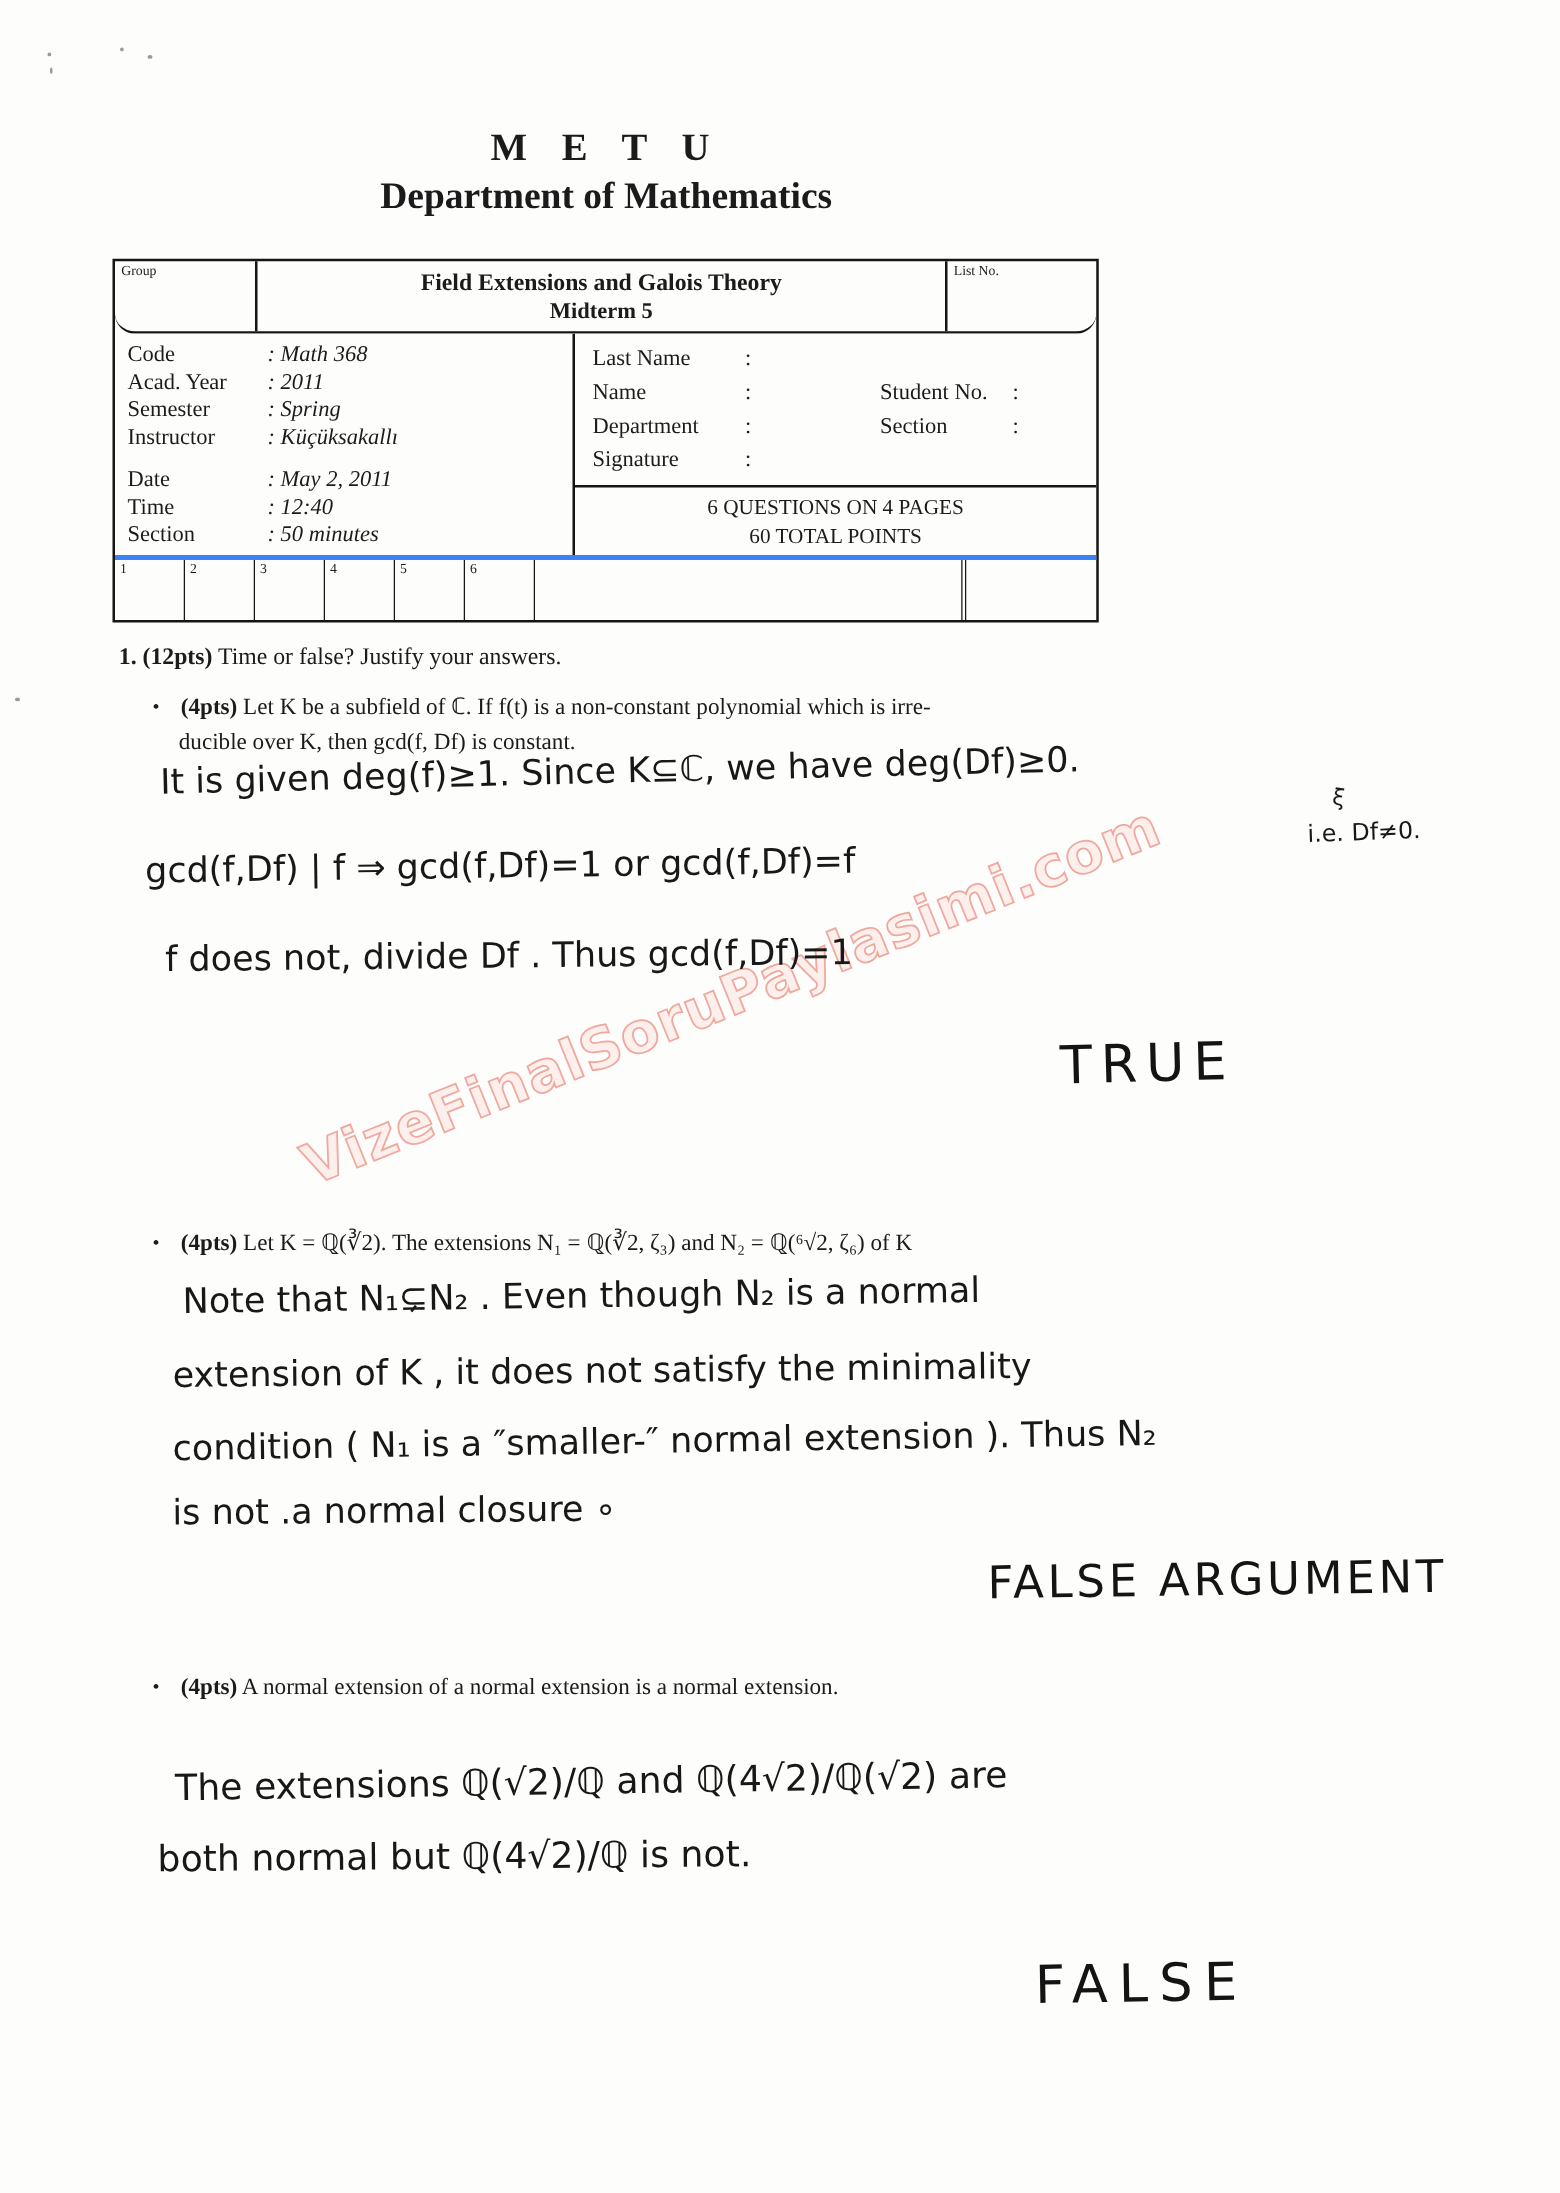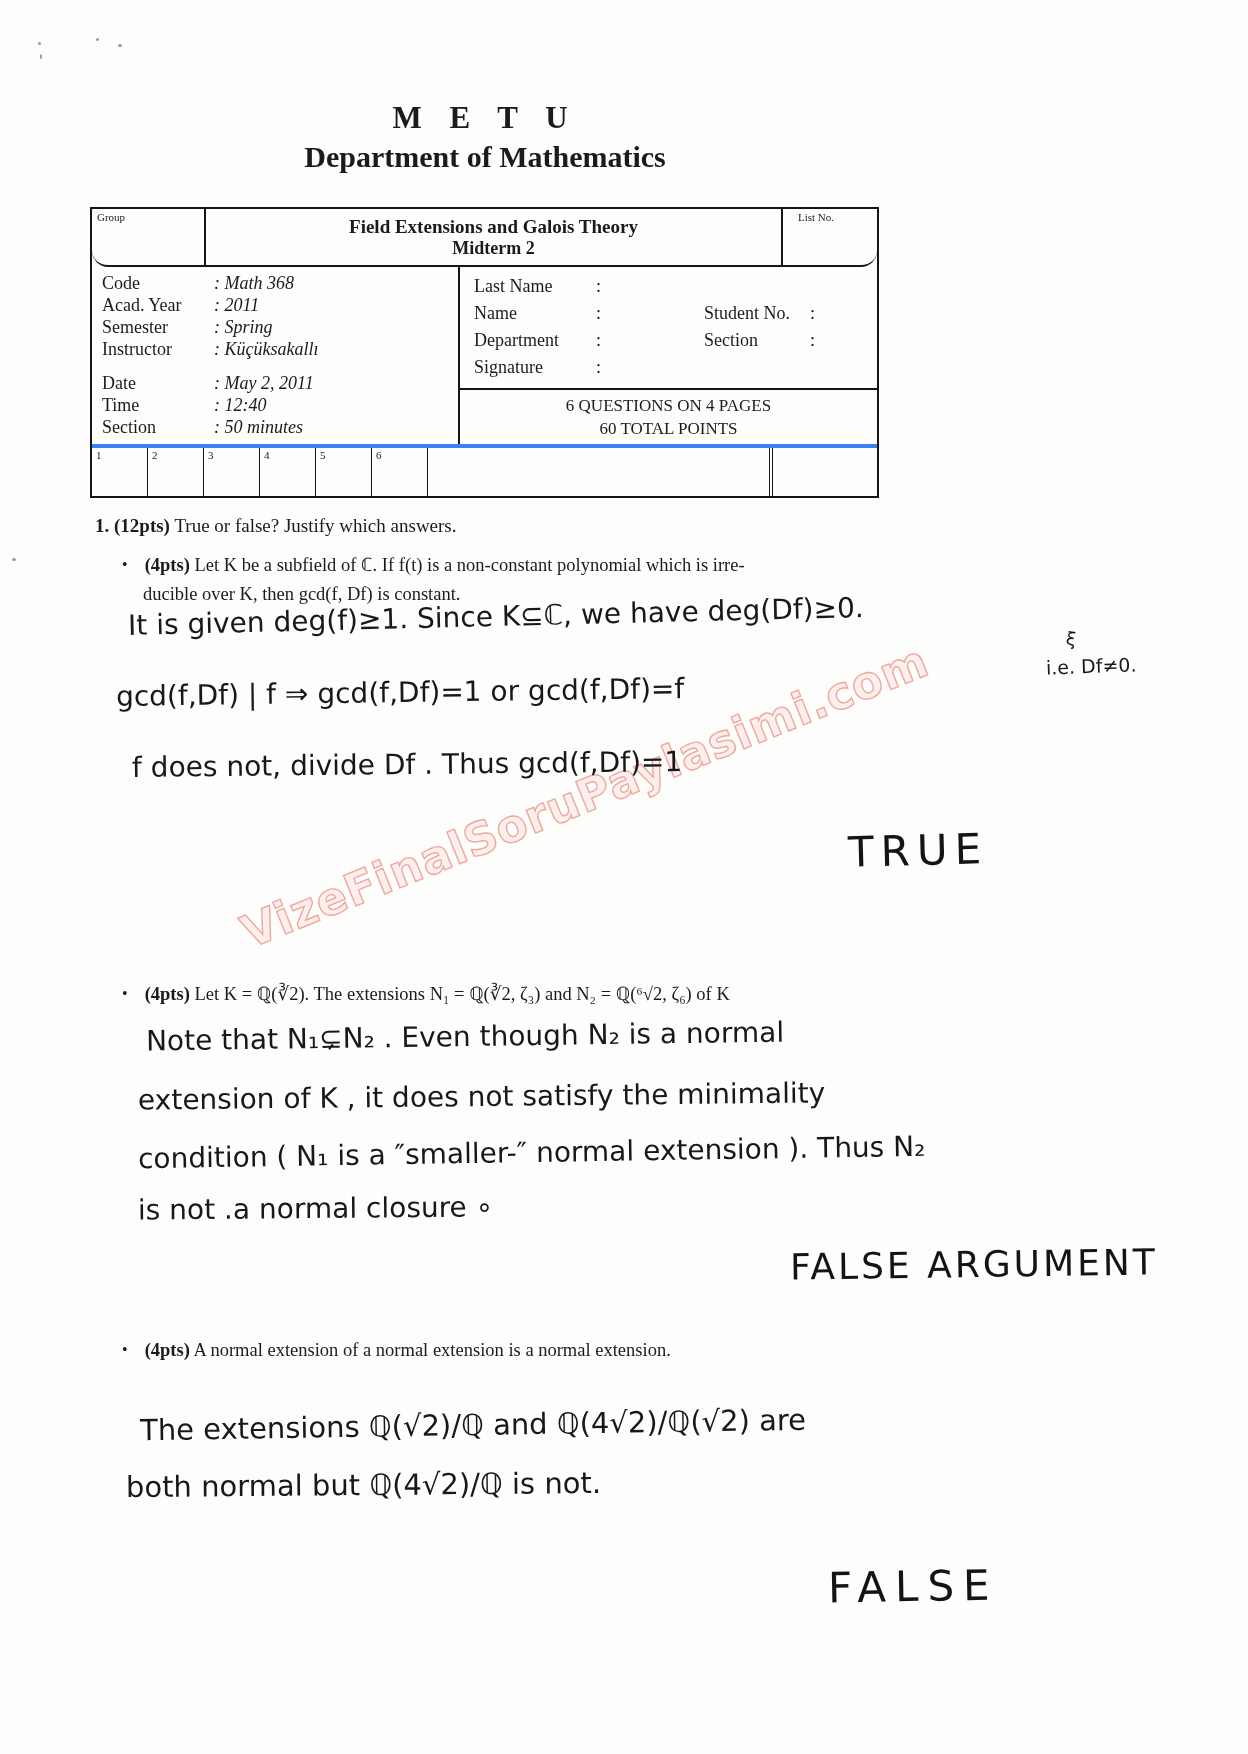--- a/index.html
+++ b/index.html
@@ -14,21 +14,21 @@
               font-size:30px;font-weight:bold;}
 
   
   .exam-box{position:absolute;left:90px;top:207px;width:789px;height:291px;
             border:2px solid #151515;box-sizing:border-box;display:flex;flex-direction:column;}
   .row-head{display:flex;height:56px;border-bottom:2px solid #151515;border-radius:16px;}
   .cell-group{width:114px;border-right:2px solid #151515;font-size:11px;padding:2px 5px;box-sizing:border-box;}
   .cell-title{flex:1;text-align:center;display:flex;flex-direction:column;justify-content:center;}
   .course{font-size:19px;font-weight:bold;}
   .midterm{font-size:18px;font-weight:bold;}
-  .cell-listno{width:96px;border-left:2px solid #151515;font-size:11px;padding:2px 15px;box-sizing:border-box;}
+  .cell-listno{width:121px;border-left:2px solid #151515;font-size:11px;padding:2px 5px;box-sizing:border-box;}
 
   .row-info{display:flex;height:177px;border-bottom:4px solid #3b82f6;}
   .info-left{width:368px;border-right:2px solid #151515;box-sizing:border-box;
              padding:5px 0 0 10px;font-size:18px;line-height:22px;}
   .info-row{display:flex;}
   .info-lbl{width:112px;}
   .info-val{font-style:italic;}
   .info-gap{height:12px;}
   .info-right{flex:1;display:flex;flex-direction:column;}
   .names{flex:1;padding:6px 0 0 14px;font-size:18px;line-height:27px;position:relative;}
@@ -73,21 +73,21 @@
   <div class="watermark">VizeFinalSoruPaylasimi.com</div>
 
   <div class="uni-title">M E T U</div>
   <div class="dept-title">Department of Mathematics</div>
 
   <div class="exam-box">
     <div class="row-head">
       <div class="cell-group">Group</div>
       <div class="cell-title">
         <div class="course">Field Extensions and Galois Theory</div>
-        <div class="midterm">Midterm 2</div>
+        <div class="midterm">Midterm 5</div>
       </div>
       <div class="cell-listno">List No.</div>
     </div>
 
     <div class="row-info">
       <div class="info-left">
         <div class="info-row">
           <span class="info-lbl">Code</span>
           <span class="info-val">: Math 368</span>
         </div>
@@ -160,21 +160,21 @@
       <div class="sc">5</div>
       <div class="sc">6</div>
       <div class="sc-wide"></div>
       <div class="sc-right"></div>
     </div>
   </div>
 
   <div class="printed" style="left:95px;top:515px;">
     <span class="bold">1.</span>
     <span class="bold">(12pts)</span>
-    <span>True or false? Justify which answers.</span>
+    <span>Time or false? Justify your answers.</span>
   </div>
 
   <div class="stmt-line" style="left:122px;top:551px;">
     <span class="bullet">•</span>
     <span class="bold">(4pts)</span>
     <span>Let K be a subfield of ℂ. If f(t) is a non-constant polynomial which is irre-</span>
   </div>
   <div class="stmt-line" style="left:143px;top:584px;">
     <span>ducible over K, then gcd(f, Df) is constant.</span>
   </div>

